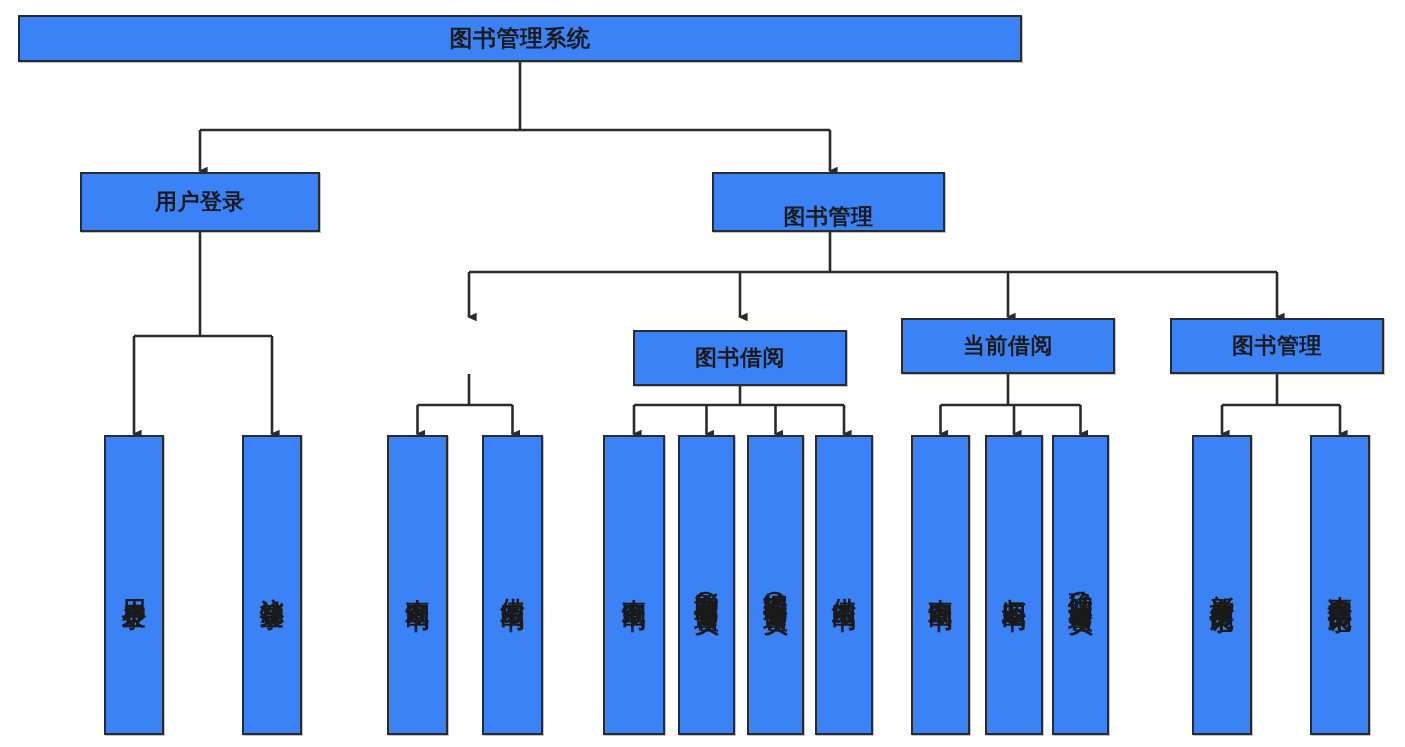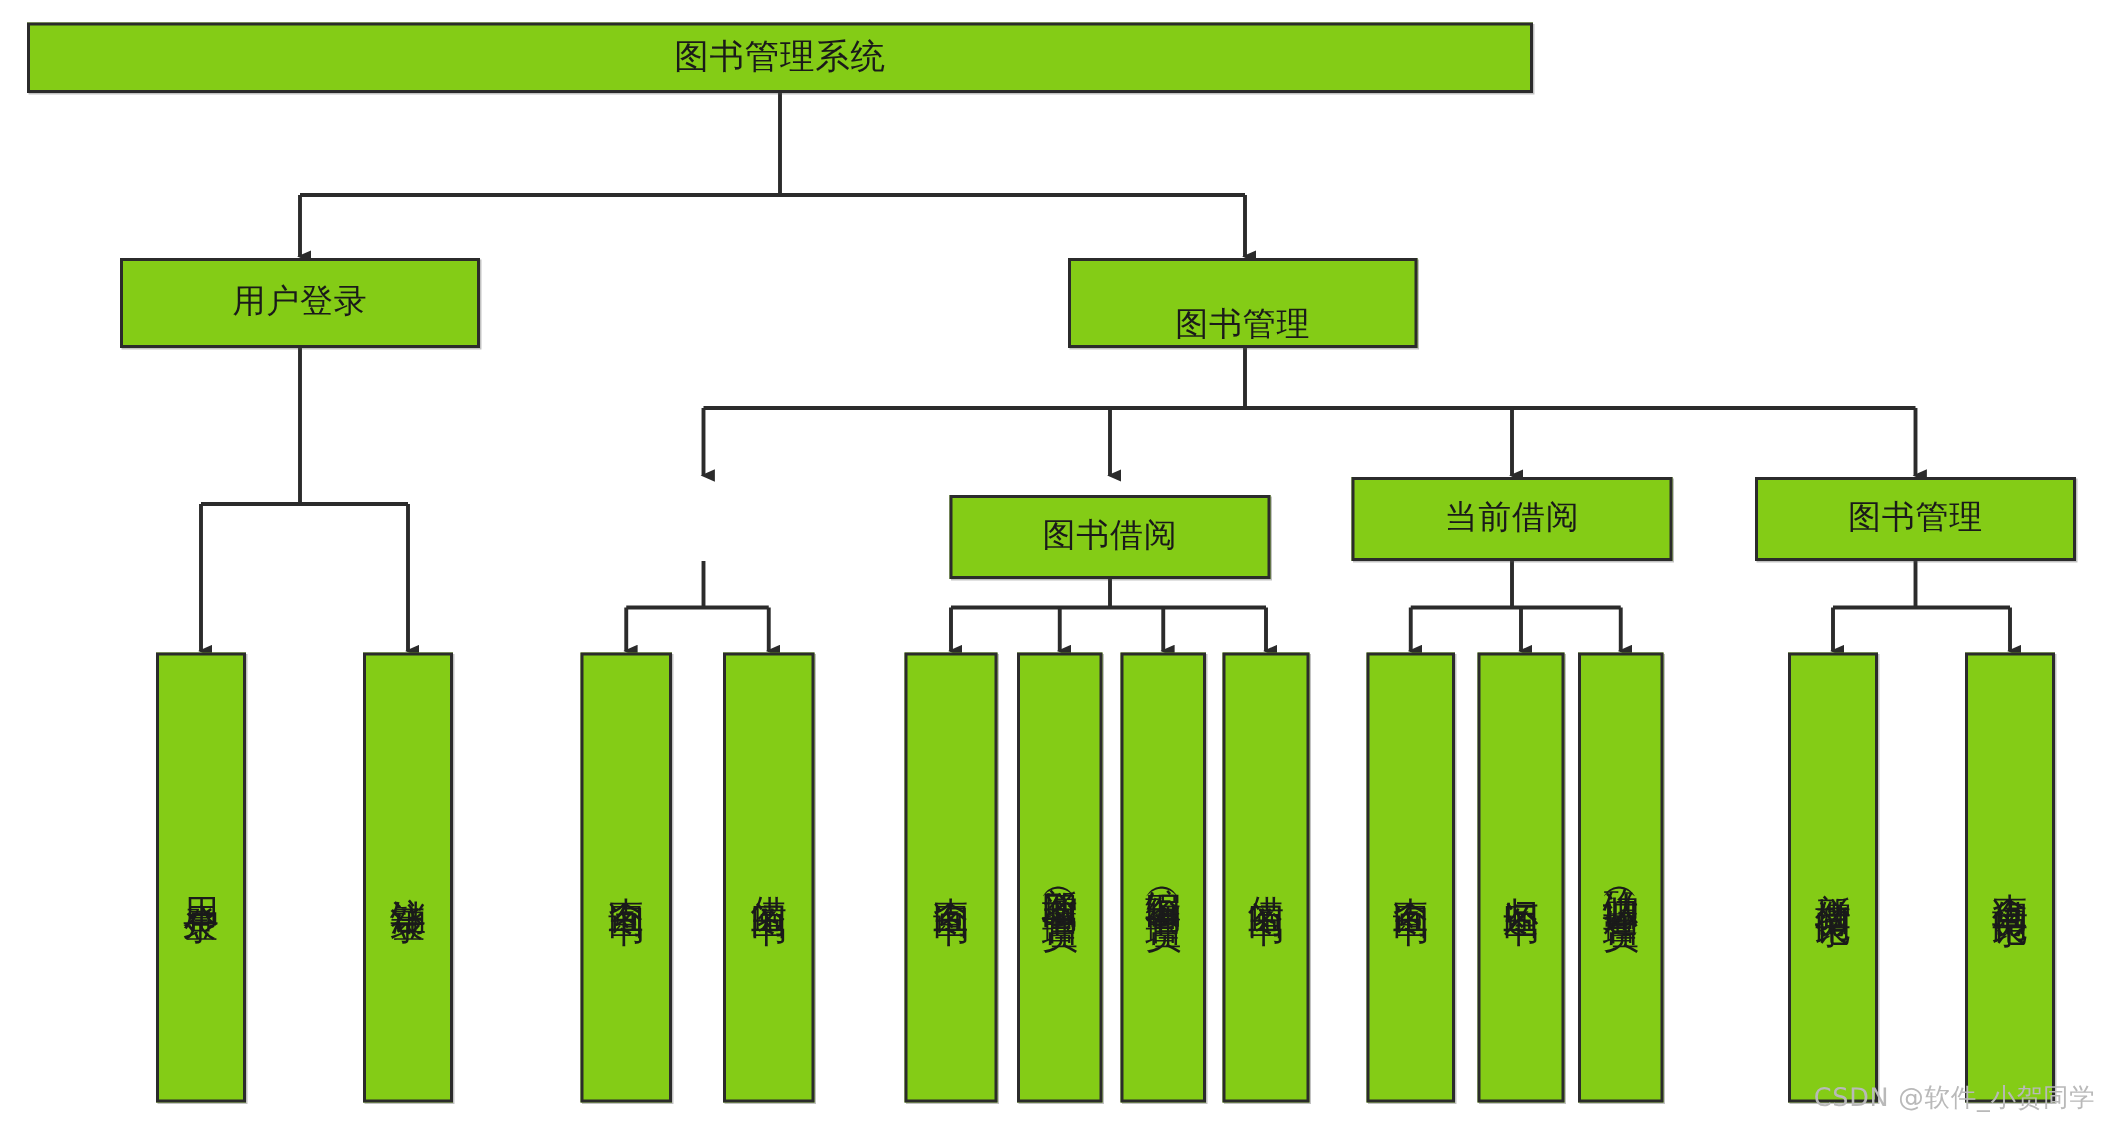--- a/index.html
+++ b/index.html
@@ -22,26 +22,27 @@
     position: absolute;
     left: 0;
     top: 0;
     width: 1405px;
     height: 747px;
     pointer-events: none;
   }
   .node {
     position: absolute;
     box-sizing: border-box;
-    background: #84cc16;
+    background: #3b82f6;
     border: 2px solid #2b2b2b;
     display: flex;
     align-items: center;
     justify-content: center;
     box-shadow: 1px 1px 0 rgba(80,80,80,0.35);
+    font-weight: bold;
   }
   .node-label {
     color: #1a1a1a;
     line-height: 1.16;
     white-space: nowrap;
   }
   .node.horizontal .node-label {
     font-size: 22px;
     letter-spacing: 0.5px;
   }
@@ -173,14 +174,13 @@
   <div class="node vertical" style="left: 1052px; top: 435px; width: 57px; height: 300px;">
     <span class="node-label">确认归还（管理员）</span>
   </div>
   <div class="node vertical" style="left: 1192px; top: 435px; width: 60px; height: 300px;">
     <span class="node-label">新增借阅记录</span>
   </div>
   <div class="node vertical" style="left: 1310px; top: 435px; width: 60px; height: 300px;">
     <span class="node-label">查询借阅记录</span>
   </div>
 
-  <div id="watermark">CSDN @软件_小贺同学</div>
 </div>
 
 </body></html>

